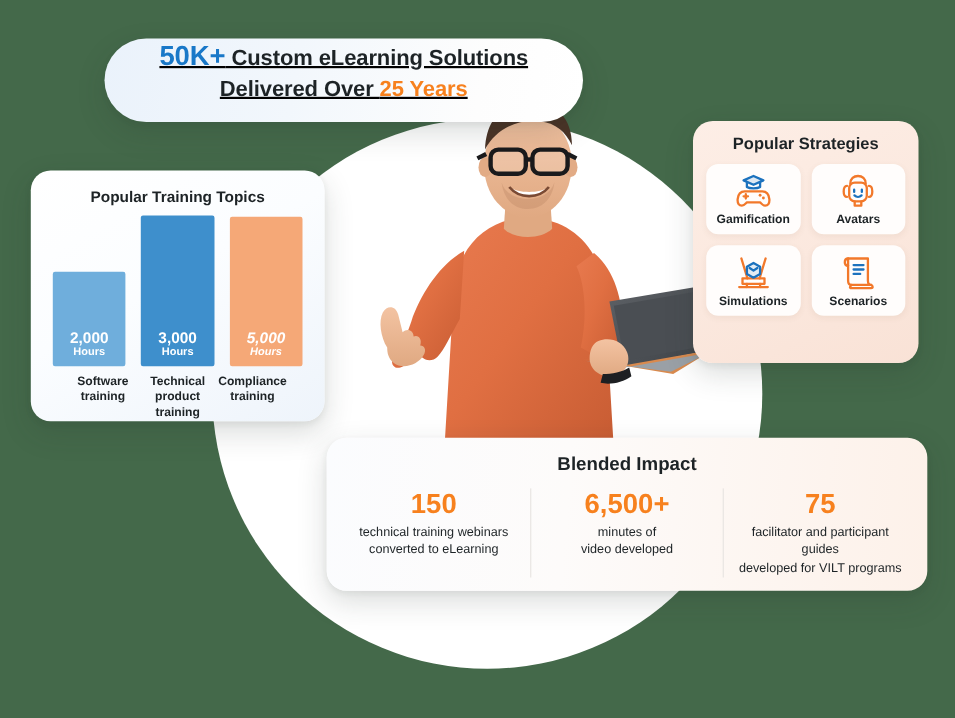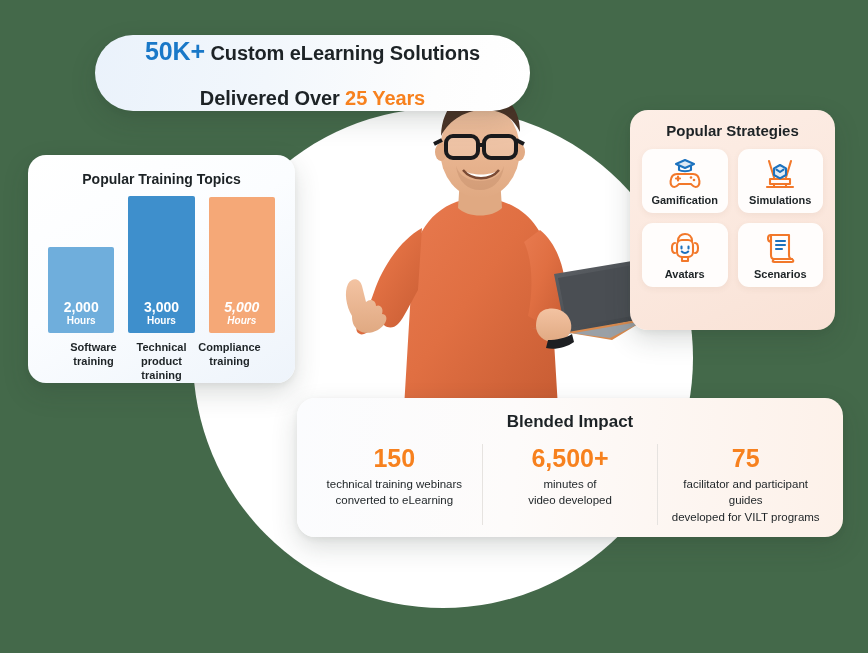--- a/index.html
+++ b/index.html
@@ -24,22 +24,22 @@
 
   
   .card{ position:absolute; border-radius:18px;
     box-shadow:0 10px 26px rgba(40,55,45,.17), 0 2px 6px rgba(40,55,45,.07); }
 
   
   .header-pill{
     left:95px; top:35px; width:435px; height:76px;
     border-radius:40px;
     background:linear-gradient(100deg,#eaf2fb 0%,#f2f7fc 40%,#fdfdfd 78%,#ffffff 100%);
-    display:flex; flex-direction:column; align-items:center; justify-content:space-between;
-    text-align:center; line-height:1.3; z-index:6;
+    display:flex; flex-direction:column; align-items:center; justify-content:flex-start;
+    text-align:center; line-height:1.3; z-index:6;text-decoration:underline;
   }
   .header-line{ font-size:20px; font-weight:700; color:#1d2326; letter-spacing:-.1px; white-space:nowrap;}
   .hl-blue{ color:#1978c8; font-size:25px; font-weight:700; }
   .hl-orange{ color:#f7811e; font-size:20px; font-weight:700; }
 
   
   .topics-card{
     left:28px; top:155px; width:267px; height:228px;
     background:linear-gradient(150deg,#ffffff 0%,#fbfdff 45%,#eef4fb 100%);
     z-index:7; padding:16px 14px 12px;
@@ -216,48 +216,48 @@
               <path d="M12 9 L12 13 C14.4 14.6 21.6 14.6 24 13 L24 9"></path>
             </g>
           </svg>
         </span>
         <span class="tile-label">Gamification</span>
       </div>
 
       <div class="tile">
         <span>
           <svg width="36" height="34" viewBox="0 0 36 34" fill="none" stroke="#F2782A" stroke-width="2.1" stroke-linecap="round" stroke-linejoin="round">
-            <path d="M7 4 L12.5 22 M29 4 L23.5 22"></path>
-            <path d="M8 22 L28 22 L28 27 L8 27 Z"></path>
-            <path d="M5 30 L31 30"></path>
-            <path d="M12 27 L12 30 M24 27 L24 30"></path>
-            <g stroke="#1C72BE">
-              <path d="M18 8 L24 11.4 L24 18 L18 21.4 L12 18 L12 11.4 Z" fill="#1C72BE" fill-opacity=".12"></path>
-              <path d="M14.5 12.6 L18 15 L21.5 12.6"></path>
-            </g>
-          </svg>
-        </span>
-        <span class="tile-label">Simulations</span>
-      </div>
-
-      <div class="tile">
-        <span>
-          <svg width="36" height="34" viewBox="0 0 36 34" fill="none" stroke="#F2782A" stroke-width="2.1" stroke-linecap="round" stroke-linejoin="round">
             <path d="M11 10 C11 5.4 14.2 3 18 3 C21.8 3 25 5.4 25 10"></path>
             <path d="M8 12 C6 12 5 14 5 17 C5 20 6 22 8 22"></path>
             <path d="M28 12 C30 12 31 14 31 17 C31 20 30 22 28 22"></path>
             <rect x="10" y="9" width="16" height="17" rx="5"></rect>
             <path d="M15 26 L15 30 L21 30 L21 26"></path>
             <g stroke="#1C72BE">
               <path d="M14.5 15.5 L14.5 17.5 M21.5 15.5 L21.5 17.5"></path>
               <path d="M14.8 20.6 C16.6 22.4 19.4 22.4 21.2 20.6"></path>
             </g>
           </svg>
         </span>
         <span class="tile-label">Avatars</span>
+      </div>
+
+      <div class="tile">
+        <span>
+          <svg width="36" height="34" viewBox="0 0 36 34" fill="none" stroke="#F2782A" stroke-width="2.1" stroke-linecap="round" stroke-linejoin="round">
+            <path d="M7 4 L12.5 22 M29 4 L23.5 22"></path>
+            <path d="M8 22 L28 22 L28 27 L8 27 Z"></path>
+            <path d="M5 30 L31 30"></path>
+            <path d="M12 27 L12 30 M24 27 L24 30"></path>
+            <g stroke="#1C72BE">
+              <path d="M18 8 L24 11.4 L24 18 L18 21.4 L12 18 L12 11.4 Z" fill="#1C72BE" fill-opacity=".12"></path>
+              <path d="M14.5 12.6 L18 15 L21.5 12.6"></path>
+            </g>
+          </svg>
+        </span>
+        <span class="tile-label">Simulations</span>
       </div>
 
       <div class="tile">
         <span>
           <svg width="36" height="34" viewBox="0 0 36 34" fill="none" stroke="#F2782A" stroke-width="2.1" stroke-linecap="round" stroke-linejoin="round">
             <path d="M9 4 L27 4 L27 24 C27 27.3 29 28 30 28 L12 28 C10 28 9 26.6 9 24 Z"></path>
             <path d="M9 4 C7 4 6 5.4 6 7.4 C6 9.4 7 10.6 9 10.6"></path>
             <path d="M12 28 C10.6 29.6 10 31 12 31 L30 31 C31.6 31 32 29.4 30 28"></path>
             <g stroke="#1C72BE">
               <path d="M14 10 L23 10 M14 14 L23 14 M14 18 L20 18"></path>

